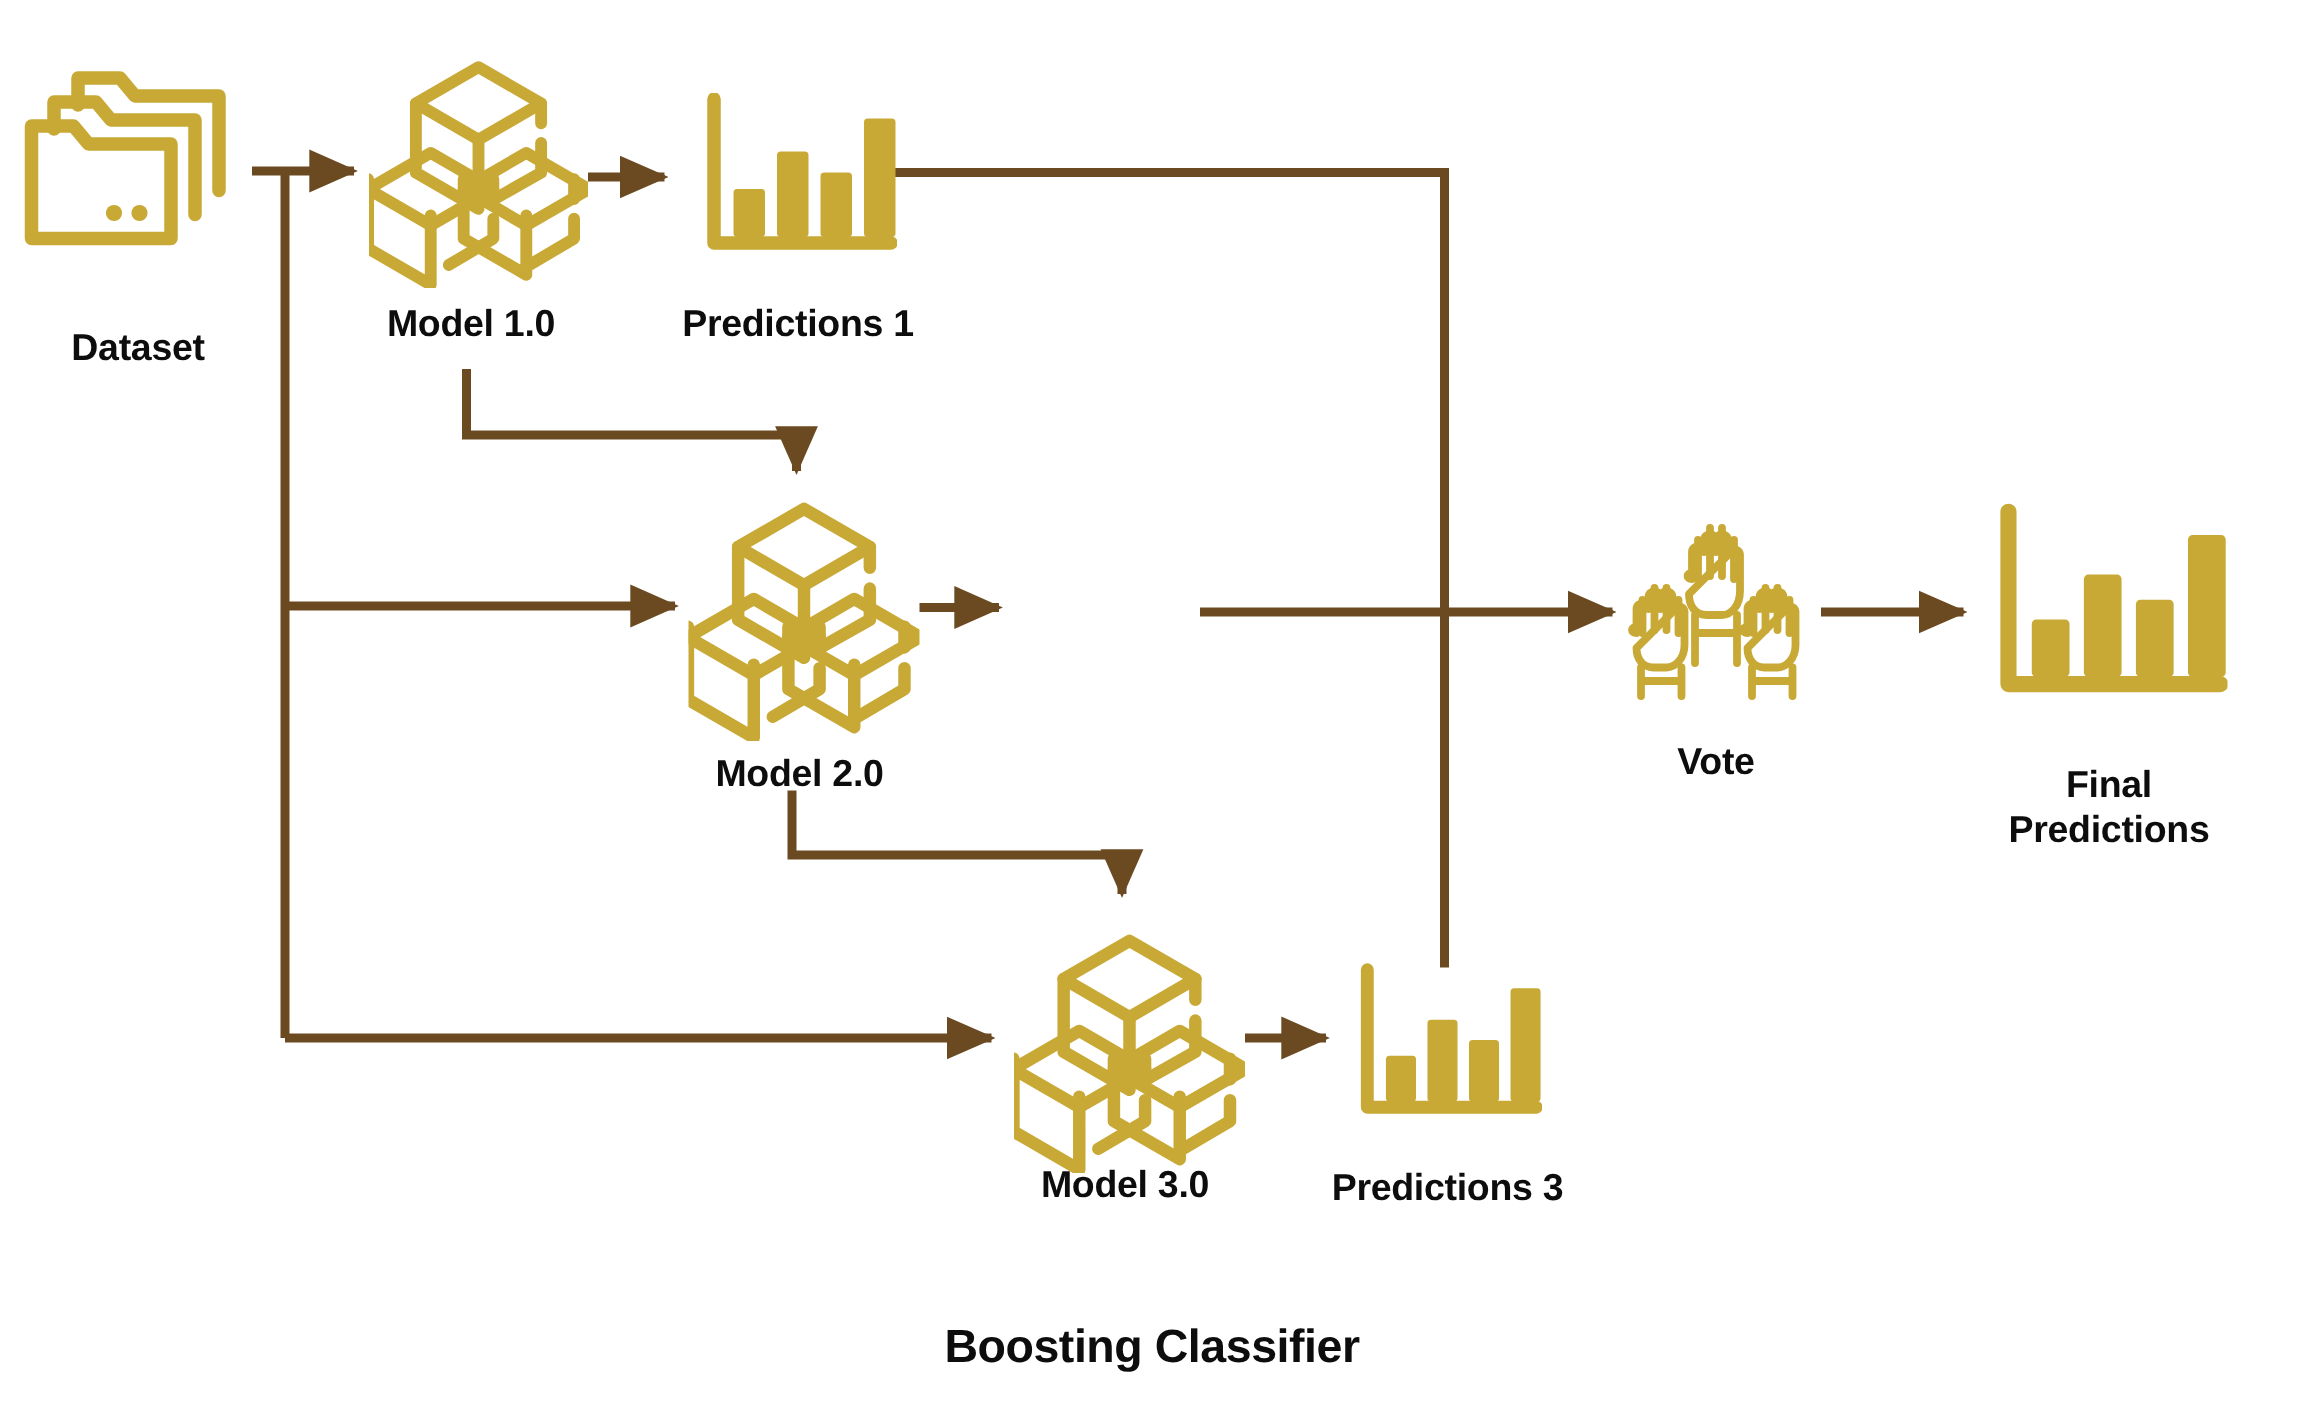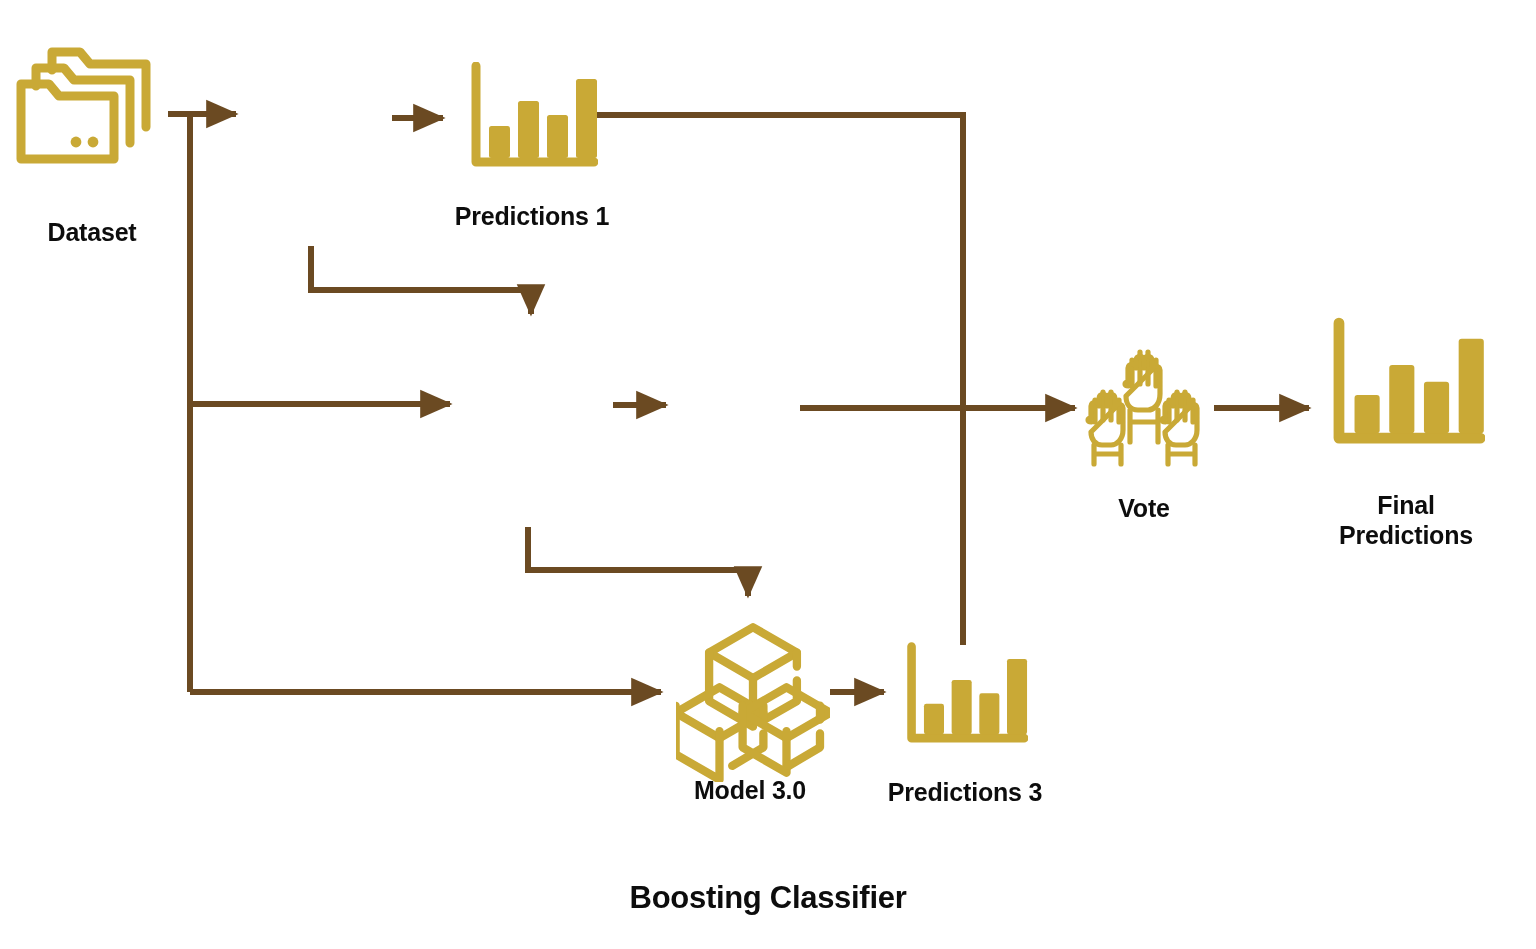--- a/index.html
+++ b/index.html
@@ -114,34 +114,69 @@
         <path d="M 38 36 L 38 18 L 66 18 L 76 30 L 132 30 L 132 93"></path>
         <path d="M 22 52 L 22 34 L 50 34 L 60 46 L 116 46 L 116 109"></path>
         <path d="M 7 68 L 7 50 L 35 50 L 45 62 L 100 62 L 100 125 L 7 125 Z"></path>
       </g>
       <circle cx="62" cy="108" r="5.4" fill="#C9A936"></circle>
       <circle cx="79" cy="108" r="5.4" fill="#C9A936"></circle>
     </svg>
     <div class="node-label lbl-center" style="left:78px; top:184px; font-size:25px;">Dataset</div>
   </div>
 
+  <div class="node" style="left:246px; top:36px;">
+    <svg class="node-icon" width="146" height="156" viewBox="0 0 132 142" xmlns="http://www.w3.org/2000/svg">
+      <g fill="none" stroke="#C9A936" stroke-width="7.2" stroke-linecap="round" stroke-linejoin="round">
+
+        <path d="M 66 8 L 104 30 L 66 52 L 28 30 Z"></path>
+        <path d="M 28 30 L 28 72 L 66 94 L 66 52"></path>
+        <path d="M 104 30 L 104 42 M 104 54 L 104 72 L 74 89"></path>
+
+        <path d="M 28 60 L 66 82 L 28 104 L -10 82 Z" transform="translate(9,0)"></path>
+        <path d="M -1 82 L -1 124 L 37 146 L 37 104" transform="translate(0,-6)"></path>
+        <path d="M 75 82 L 75 94 M 75 106 L 75 118 L 48 134" transform="translate(0,-6)"></path>
+
+        <path d="M 104 60 L 142 82 L 104 104 L 66 82 Z" transform="translate(-9,0)"></path>
+        <path d="M 57 82 L 57 118 L 95 140 L 95 104" transform="translate(0,-6)"></path>
+        <path d="M 133 82 L 133 94 M 133 106 L 133 118 L 106 134" transform="translate(-9,-6)"></path>
+      </g>
+    </svg>
+    <div class="node-label lbl-center" style="left:68px; top:166px; font-size:25px;">Model 1.0</div>
+  </div>
 
   <div class="node" style="left:466px; top:62px;">
     <svg class="node-icon" width="132" height="118" viewBox="0 0 132 118" xmlns="http://www.w3.org/2000/svg">
       <path d="M 10 4 L 10 100 L 128 100" fill="none" stroke="#C9A936" stroke-width="9" stroke-linecap="round" stroke-linejoin="round"></path>
       <g fill="#C9A936">
         <rect x="23" y="64" width="21" height="32" rx="2.5"></rect>
         <rect x="52" y="39" width="21" height="57" rx="2.5"></rect>
         <rect x="81" y="53" width="21" height="43" rx="2.5"></rect>
         <rect x="110" y="17" width="21" height="79" rx="2.5"></rect>
       </g>
     </svg>
     <div class="node-label lbl-center" style="left:66px; top:140px; font-size:25px;">Predictions 1</div>
   </div>
 
+  <div class="node" style="left:459px; top:330px;">
+    <svg class="node-icon" width="154" height="164" viewBox="0 0 132 142" xmlns="http://www.w3.org/2000/svg">
+      <g fill="none" stroke="#C9A936" stroke-width="7.2" stroke-linecap="round" stroke-linejoin="round">
+        <path d="M 66 8 L 104 30 L 66 52 L 28 30 Z"></path>
+        <path d="M 28 30 L 28 72 L 66 94 L 66 52"></path>
+        <path d="M 104 30 L 104 42 M 104 54 L 104 72 L 74 89"></path>
+        <path d="M 37 60 L 75 82 L 37 104 L -1 82 Z"></path>
+        <path d="M -1 76 L -1 118 L 37 140 L 37 98"></path>
+        <path d="M 75 76 L 75 88 M 75 100 L 75 112 L 48 128"></path>
+        <path d="M 95 60 L 133 82 L 95 104 L 57 82 Z"></path>
+        <path d="M 57 76 L 57 112 L 95 134 L 95 98"></path>
+        <path d="M 124 76 L 124 88 M 124 100 L 124 112 L 97 128"></path>
+      </g>
+    </svg>
+    <div class="node-label lbl-center" style="left:74px; top:172px; font-size:25px;">Model 2.0</div>
+  </div>
 
 
   <div class="node" style="left:676px; top:618px;">
     <svg class="node-icon" width="154" height="164" viewBox="0 0 132 142" xmlns="http://www.w3.org/2000/svg">
       <g fill="none" stroke="#C9A936" stroke-width="7.2" stroke-linecap="round" stroke-linejoin="round">
         <path d="M 66 8 L 104 30 L 66 52 L 28 30 Z"></path>
         <path d="M 28 30 L 28 72 L 66 94 L 66 52"></path>
         <path d="M 104 30 L 104 42 M 104 54 L 104 72 L 74 89"></path>
         <path d="M 37 60 L 75 82 L 37 104 L -1 82 Z"></path>
         <path d="M -1 76 L -1 118 L 37 140 L 37 98"></path>
@@ -192,21 +227,21 @@
                  M 91 68 L 91 60 C 91 55 99 55 99 60 L 99 68
                  M 99 60 C 99 55 107 55 107 60 L 107 70
                  M 107 70 C 107 65 115 65 115 70 L 115 92
                  C 115 101 109 107 103 107 L 94 107 C 87 107 83 101 83 94 Z"></path>
         <path d="M 86 107 L 86 126 M 113 107 L 113 126 M 86 116 L 113 116"></path>
       </g>
     </svg>
     <div class="node-label lbl-center" style="left:62px; top:156px; font-size:25px;text-align:right;">Vote</div>
   </div>
 
-  <div class="node" style="left:1327px; top:315px;">
+  <div class="node" style="left:1327px; top:333px;">
     <svg class="node-icon" width="158" height="148" viewBox="0 0 132 118" xmlns="http://www.w3.org/2000/svg">
       <path d="M 10 4 L 10 100 L 128 100" fill="none" stroke="#C9A936" stroke-width="9" stroke-linecap="round" stroke-linejoin="round"></path>
       <g fill="#C9A936">
         <rect x="23" y="64" width="21" height="32" rx="2.5"></rect>
         <rect x="52" y="39" width="21" height="57" rx="2.5"></rect>
         <rect x="81" y="53" width="21" height="43" rx="2.5"></rect>
         <rect x="110" y="17" width="21" height="79" rx="2.5"></rect>
       </g>
     </svg>
     <div class="node-label lbl-center" style="left:79px; top:176px; font-size:25px;">Final

